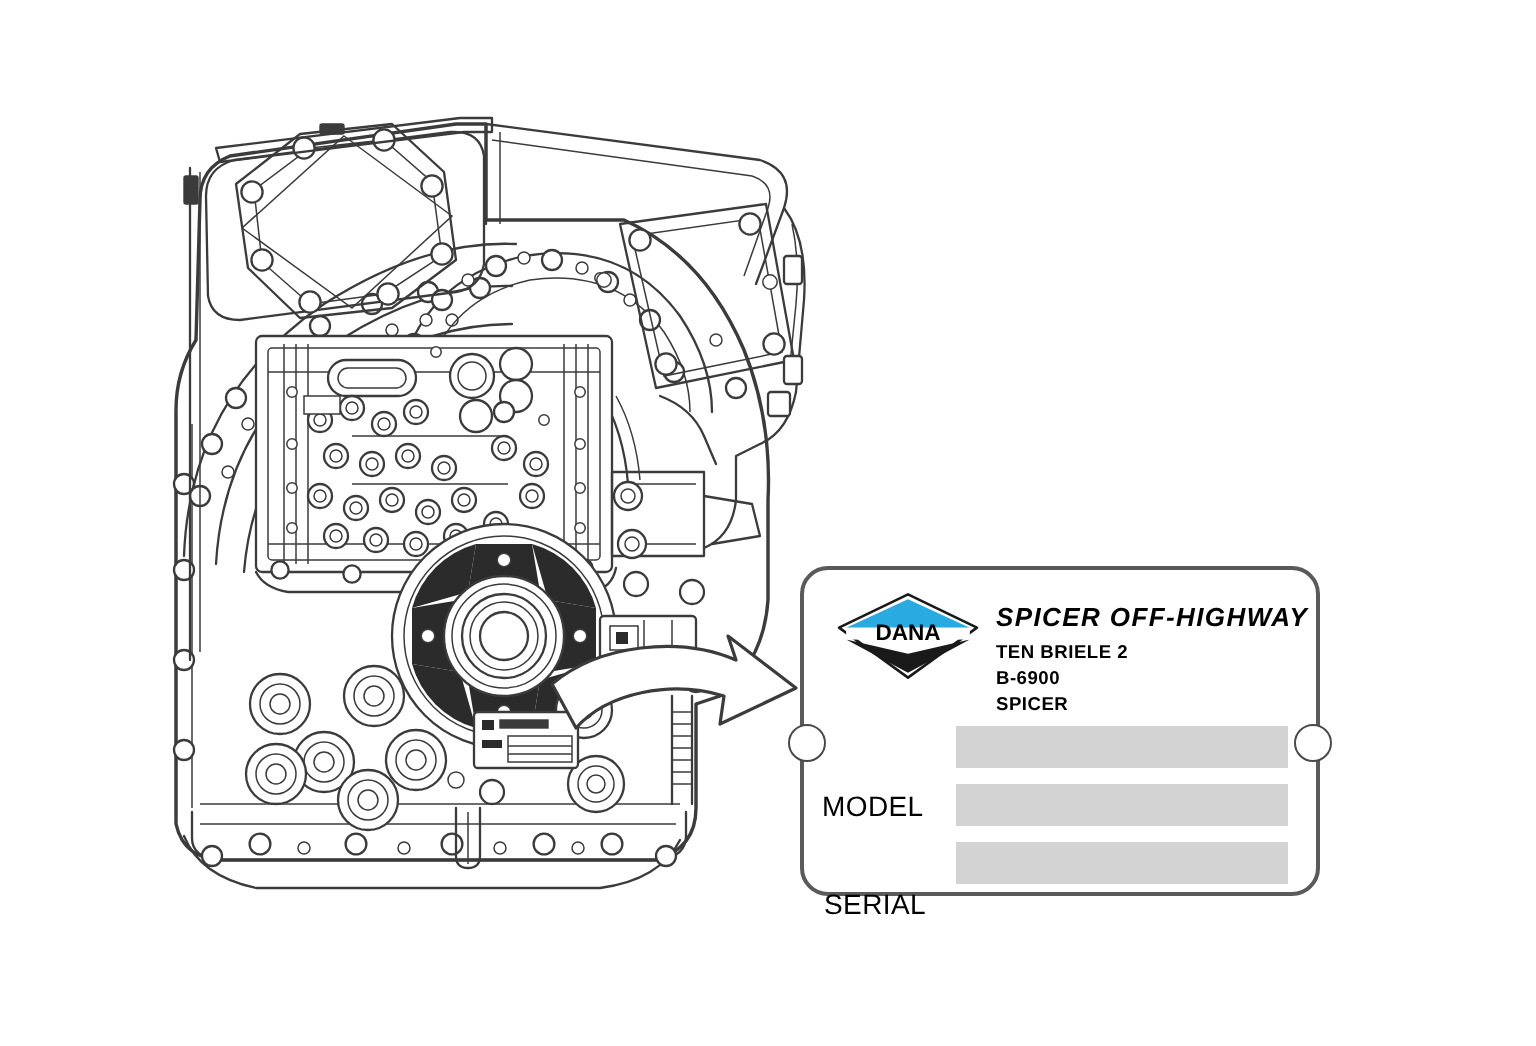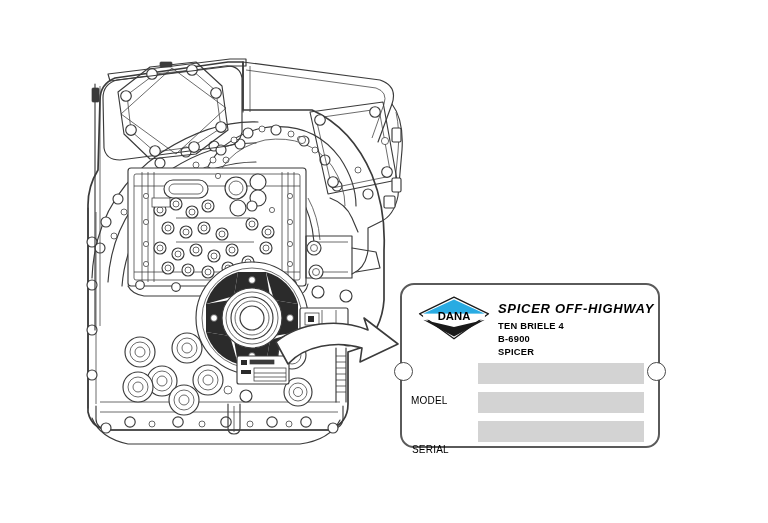--- a/index.html
+++ b/index.html
@@ -53,21 +53,21 @@
     position:absolute;
     background:#d3d3d3;
     height:21px;
   }
   .field.f1{left:76px;top:78px;width:166px;}
   .field.f2{left:76px;top:107px;width:166px;}
   .field.f3{left:76px;top:136px;width:166px;}
 
   .flabel{
     position:absolute;
-    font-size:10px;color:#000;letter-spacing:0.2px;
+    font-size:14px;color:#000;letter-spacing:0.2px;
   }
   .flabel.model{left:9px;top:110px;}
   .flabel.serial{left:10px;top:139px;margin-top:20px;}
 
   
   .drawing{position:absolute;left:0;top:0;}
 </style>
 </head>
 <body>
 
@@ -428,21 +428,21 @@
       <path d="M60 6 L112 30 L8 30 Z" fill="#29ABE2"></path>
 
       <path d="M8 40 L60 68 L112 40 L60 52 Z" fill="#1a1a1a"></path>
 
       <rect x="8" y="30" width="104" height="10" fill="#ffffff"></rect>
       <text x="60" y="40" text-anchor="middle" font-family="Liberation Sans, sans-serif" font-size="19" font-weight="bold" fill="#000">DANA</text>
     </svg>
 
     <div class="brandline">SPICER OFF-HIGHWAY</div>
 
-    <div class="addr l1">TEN BRIELE 4</div>
+    <div class="addr l1">TEN BRIELE 2</div>
     <div class="addr l2">B-6900</div>
     <div class="addr l3">SPICER</div>
 
     <div class="field f1"></div>
     <div class="field f2"></div>
     <div class="field f3"></div>
 
     <div class="flabel model">MODEL</div>
     <div class="flabel serial">SERIAL</div>
   </div>

